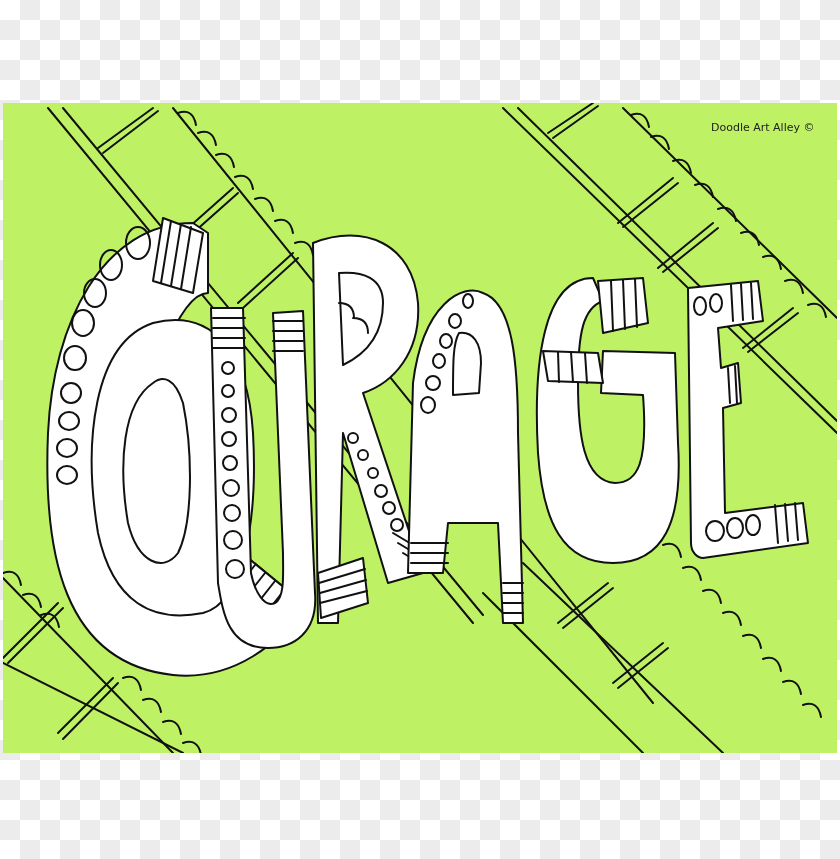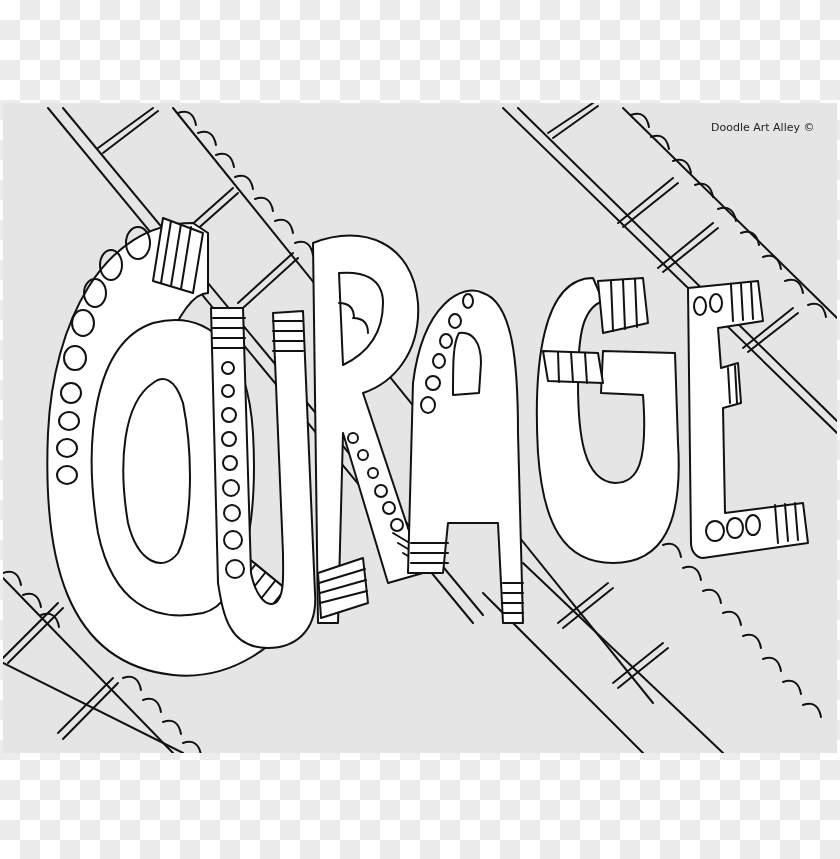--- a/index.html
+++ b/index.html
@@ -8,21 +8,21 @@
     background-color: #ffffff;
     background-image:
       linear-gradient(45deg, #ececec 25%, transparent 25%, transparent 75%, #ececec 75%),
       linear-gradient(45deg, #ececec 25%, transparent 25%, transparent 75%, #ececec 75%);
     background-size: 40px 40px;
     background-position: 0 0, 20px 20px;
     font-family: "DejaVu Sans", sans-serif;
   }
   .artwork {
     position: absolute; left: 3px; top: 103px; width: 834px; height: 650px;
-    background: #e5e5e5; overflow: hidden;
+    background: #bef264; overflow: hidden;
   }
   .artwork svg { position: absolute; left: 0; top: 0; width: 834px; height: 650px; }
   .credit {
     position: absolute; left: 708px; top: 18px;
     font-size: 11px; color: #222; letter-spacing: 0;
     font-family: "DejaVu Sans", sans-serif;
   }
   svg .ln { fill: none; stroke: #111; stroke-width: 2; stroke-linecap: round; stroke-linejoin: round; }
   svg .fl { fill: #fff; stroke: #111; stroke-width: 2; stroke-linejoin: round; }
 </style>

